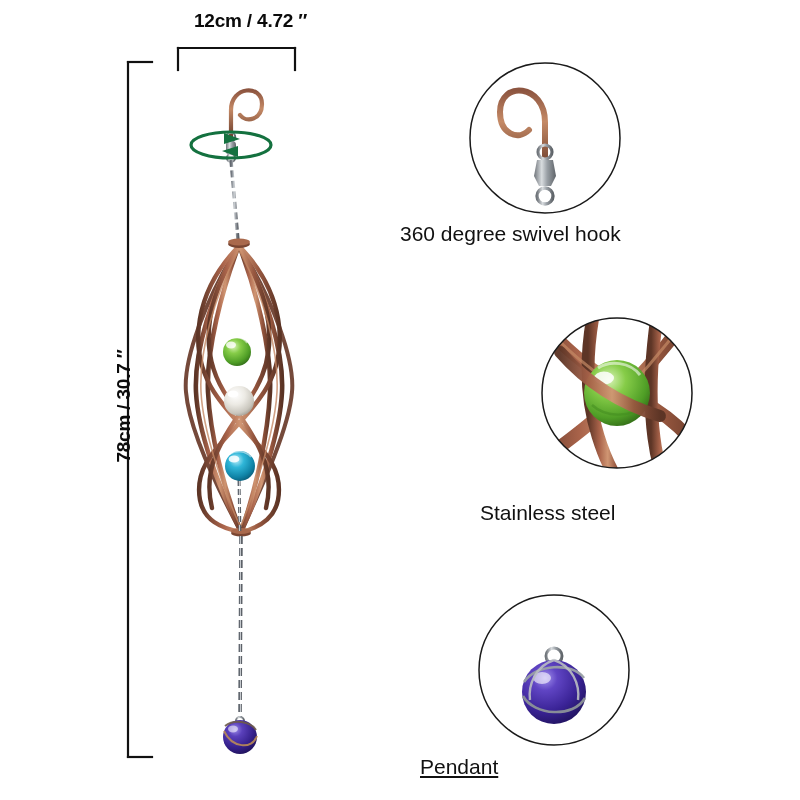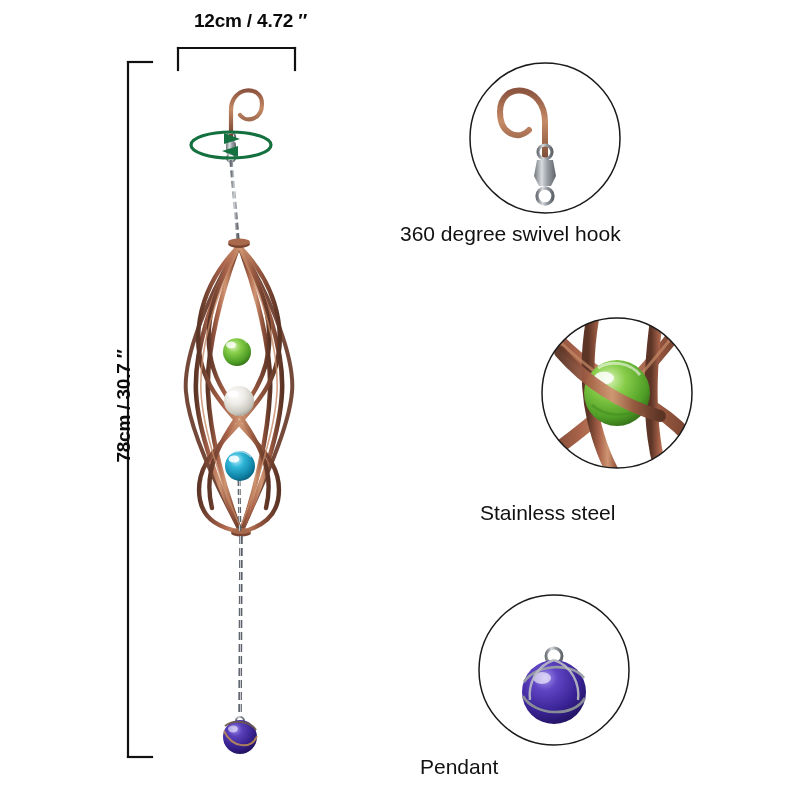--- a/index.html
+++ b/index.html
@@ -53,21 +53,21 @@
   .callout-label {
     position: absolute;
     font-size: 21px;
     font-weight: 400;
     color: #111111;
     text-align: left;
     white-space: nowrap;
   }
   #label-swivel { left: 400px; top: 222px; width: 310px; }
   #label-steel  { left: 480px; top: 501px; width: 310px; }
-  #label-pendant{ left: 420px; top: 755px; width: 310px; }
+  #label-pendant{ left: 420px; top: 755px; width: 310px; text-decoration: underline; }
 </style>
 </head>
 <body>
 
 <div id="stage">
 
   <svg class="layer" viewBox="0 0 800 800" width="800" height="800">
     <defs>
 
       <linearGradient id="copper" x1="0" y1="0" x2="1" y2="0">

